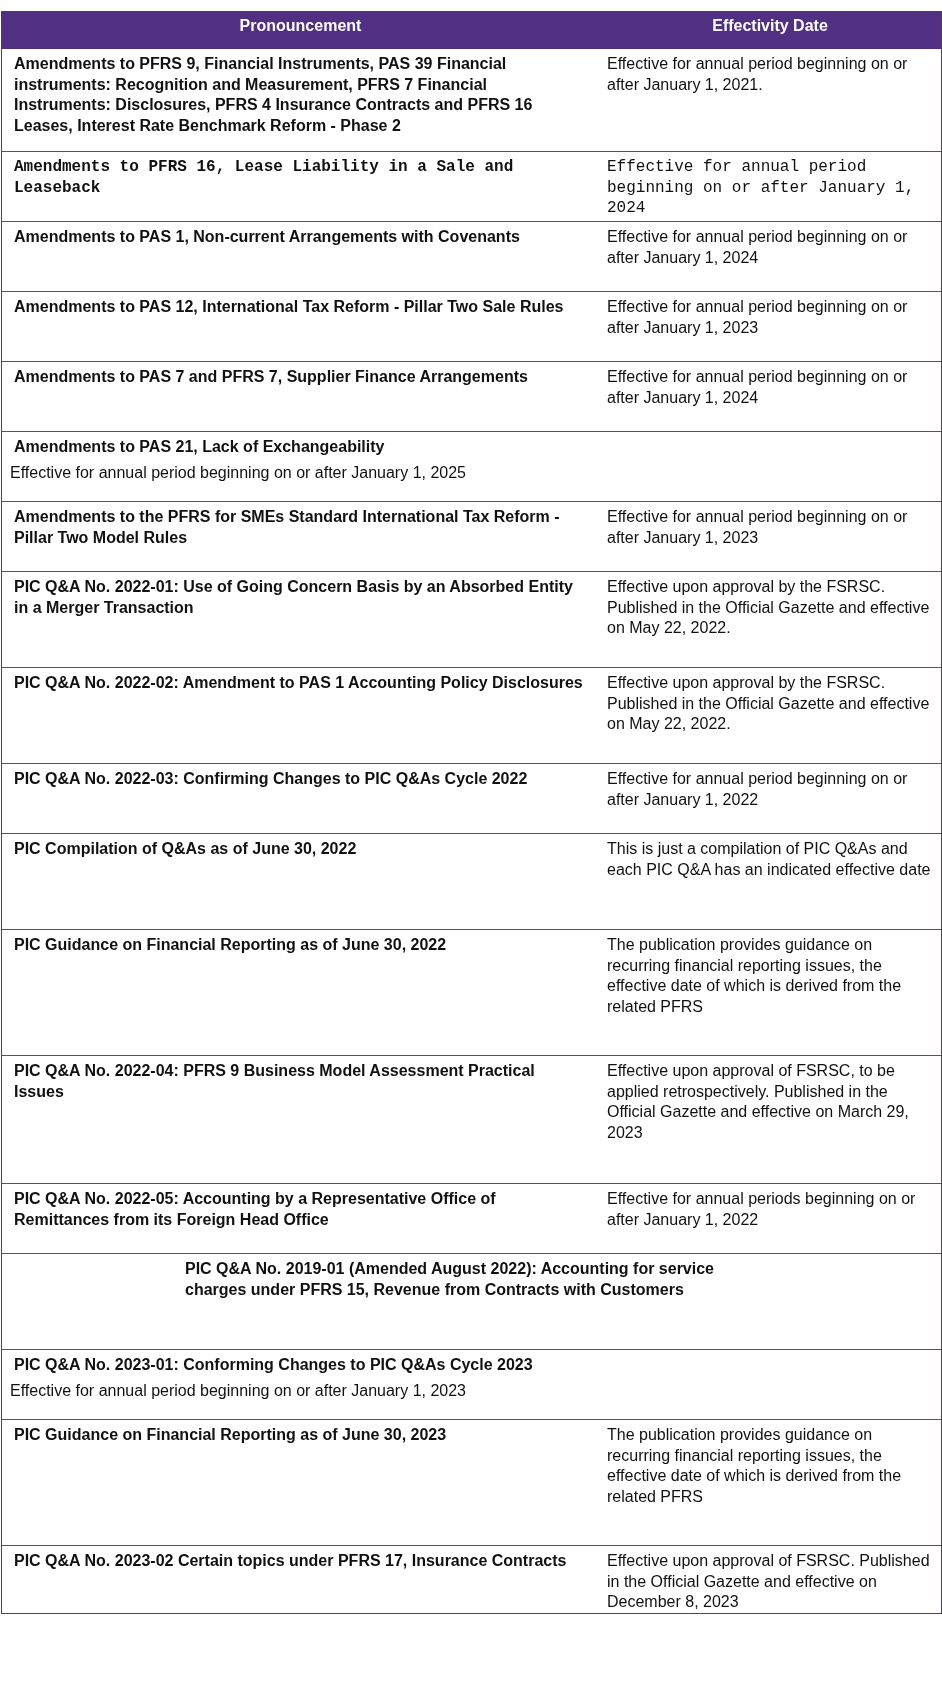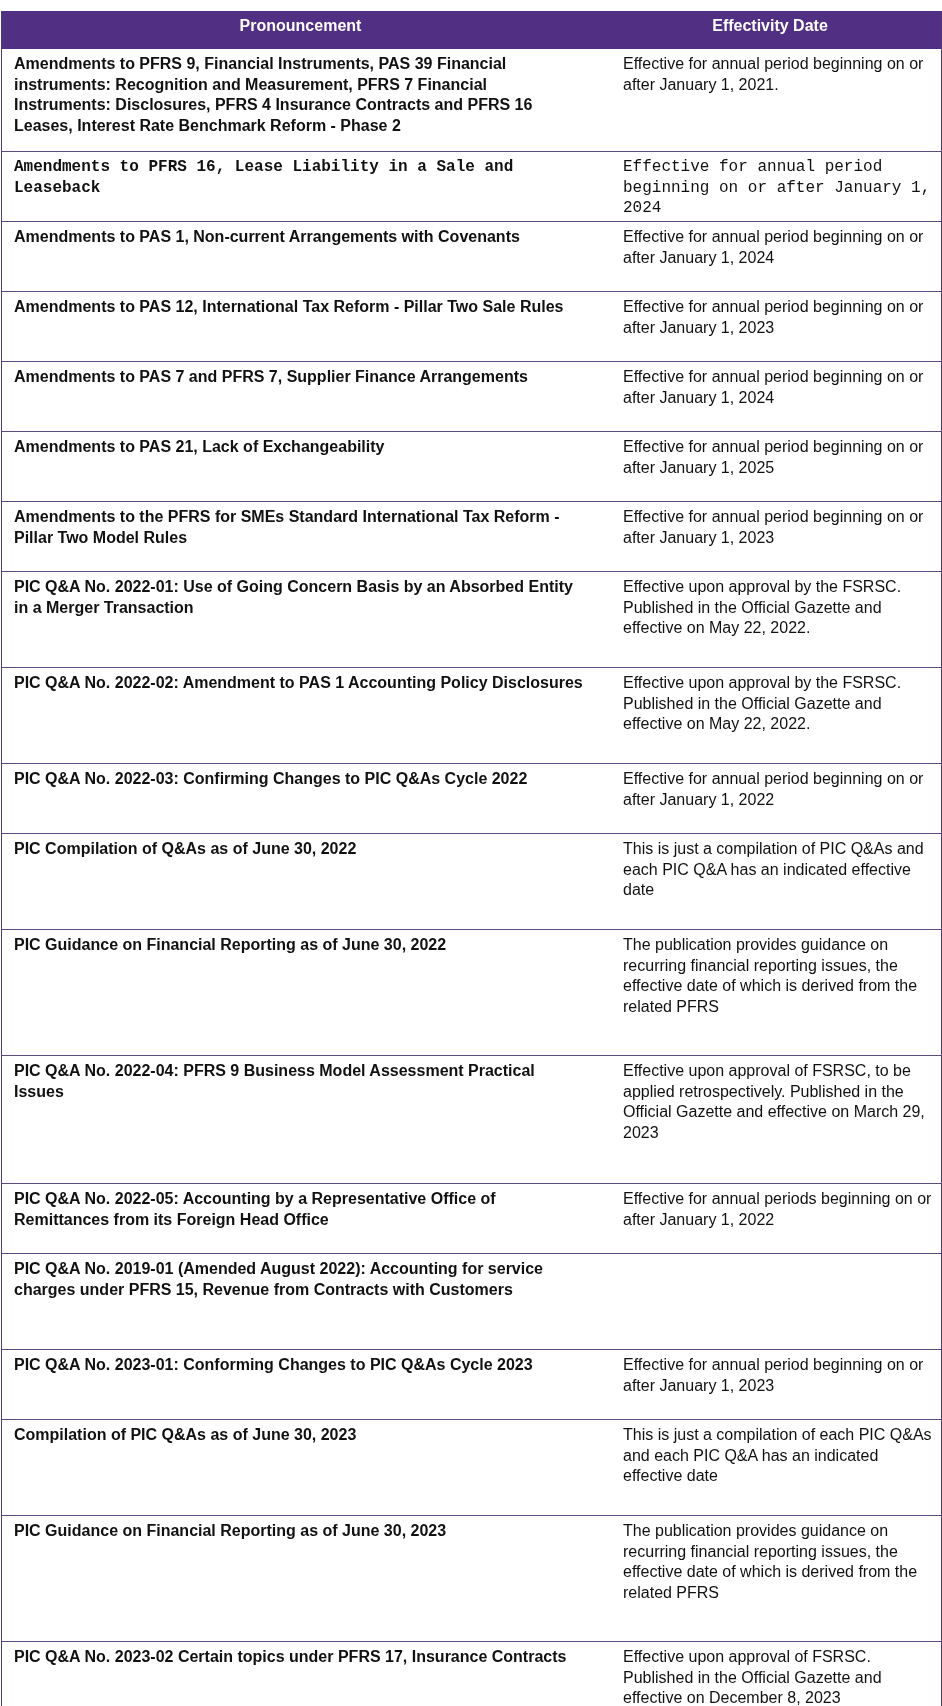--- a/index.html
+++ b/index.html
@@ -8,21 +8,21 @@
       position: absolute; left: 1px; top: 11px; width: 939px;
       border-left: 1px solid #4f3a78; border-right: 1px solid #4f3a78; border-bottom: 1px solid #4f3a78;
       font-family: "Liberation Sans", sans-serif;
     }
     .hdr {
       display: flex; height: 38px; background: #512f82; color: #ffffff;
       font-weight: bold; font-size: 16px; line-height: 24px;
     }
     .hdr .c1 { width: 597px; text-align: center; padding-top: 3px; }
     .hdr .c2 { flex: 1; text-align: center; padding-top: 3px; }
-    .row { display: flex; border-top: 1px solid #5b4b80; box-sizing: border-box; gap: 16px; }
+    .row { display: flex; border-top: 1px solid #5b4b80; box-sizing: border-box; }
     .row:first-of-type { border-top: none; }
     .c1b { width: 597px; box-sizing: border-box; padding: 5px 14px 0 12px; font-weight: bold; font-size: 16px; line-height: 20.5px; color: #111; }
     .c2b { flex: 1; box-sizing: border-box; padding: 5px 8px 0 8px; font-size: 16px; line-height: 20.5px; color: #111; }
   </style>
 </head>
 <body>
 
 <div class="tbl">
   <div class="hdr">
     <div class="c1">Pronouncement</div>
@@ -42,21 +42,21 @@
         <div class="c2b">Effective for annual period beginning on or after January 1, 2024</div>
       </div>
       <div class="row" style="height: 70px;">
         <div class="c1b">Amendments to PAS 12, International Tax Reform - Pillar Two Sale Rules</div>
         <div class="c2b">Effective for annual period beginning on or after January 1, 2023</div>
       </div>
       <div class="row" style="height: 70px;">
         <div class="c1b">Amendments to PAS 7 and PFRS 7, Supplier Finance Arrangements</div>
         <div class="c2b">Effective for annual period beginning on or after January 1, 2024</div>
       </div>
-      <div class="row" style="height: 70px;">
+      <div class="row" style="height: 70px; flex-direction: column;">
         <div class="c1b">Amendments to PAS 21, Lack of Exchangeability</div>
         <div class="c2b">Effective for annual period beginning on or after January 1, 2025</div>
       </div>
       <div class="row" style="height: 70px;">
         <div class="c1b">Amendments to the PFRS for SMEs Standard International Tax Reform - Pillar Two Model Rules</div>
         <div class="c2b">Effective for annual period beginning on or after January 1, 2023</div>
       </div>
       <div class="row" style="height: 96px;">
         <div class="c1b">PIC Q&amp;A No. 2022-01: Use of Going Concern Basis by an Absorbed Entity in a Merger Transaction</div>
         <div class="c2b">Effective upon approval by the FSRSC. Published in the Official Gazette and effective on May 22, 2022.</div>
@@ -78,30 +78,26 @@
         <div class="c2b">The publication provides guidance on recurring financial reporting issues, the effective date of which is derived from the related PFRS</div>
       </div>
       <div class="row" style="height: 128px;">
         <div class="c1b">PIC Q&amp;A No. 2022-04: PFRS 9 Business Model Assessment Practical Issues</div>
         <div class="c2b">Effective upon approval of FSRSC, to be applied retrospectively. Published in the Official Gazette and effective on March 29, 2023</div>
       </div>
       <div class="row" style="height: 70px;">
         <div class="c1b">PIC Q&amp;A No. 2022-05: Accounting by a Representative Office of Remittances from its Foreign Head Office</div>
         <div class="c2b">Effective for annual periods beginning on or after January 1, 2022</div>
       </div>
-      <div class="row" style="height: 96px;">
+      <div class="row" style="height: 96px; justify-content: center;">
         <div class="c1b">PIC Q&amp;A No. 2019-01 (Amended August 2022): Accounting for service charges under PFRS 15, Revenue from Contracts with Customers</div>
       </div>
-      <div class="row" style="height: 70px;">
+      <div class="row" style="height: 70px; flex-direction: column;">
         <div class="c1b">PIC Q&amp;A No. 2023-01: Conforming Changes to PIC Q&amp;As Cycle 2023</div>
         <div class="c2b">Effective for annual period beginning on or after January 1, 2023</div>
-      </div>
-      <div class="row" style="height: 96px;">
-        <div class="c1b">Compilation of PIC Q&amp;As as of June 30, 2023</div>
-        <div class="c2b">This is just a compilation of each PIC Q&amp;As and each PIC Q&amp;A has an indicated effective date</div>
       </div>
       <div class="row" style="height: 126px;">
         <div class="c1b">PIC Guidance on Financial Reporting as of June 30, 2023</div>
         <div class="c2b">The publication provides guidance on recurring financial reporting issues, the effective date of which is derived from the related PFRS</div>
       </div>
       <div class="row" style="height: 68px;">
         <div class="c1b">PIC Q&amp;A No. 2023-02 Certain topics under PFRS 17, Insurance Contracts</div>
         <div class="c2b">Effective upon approval of FSRSC. Published in the Official Gazette and effective on December 8, 2023</div>
       </div>
     </div>

